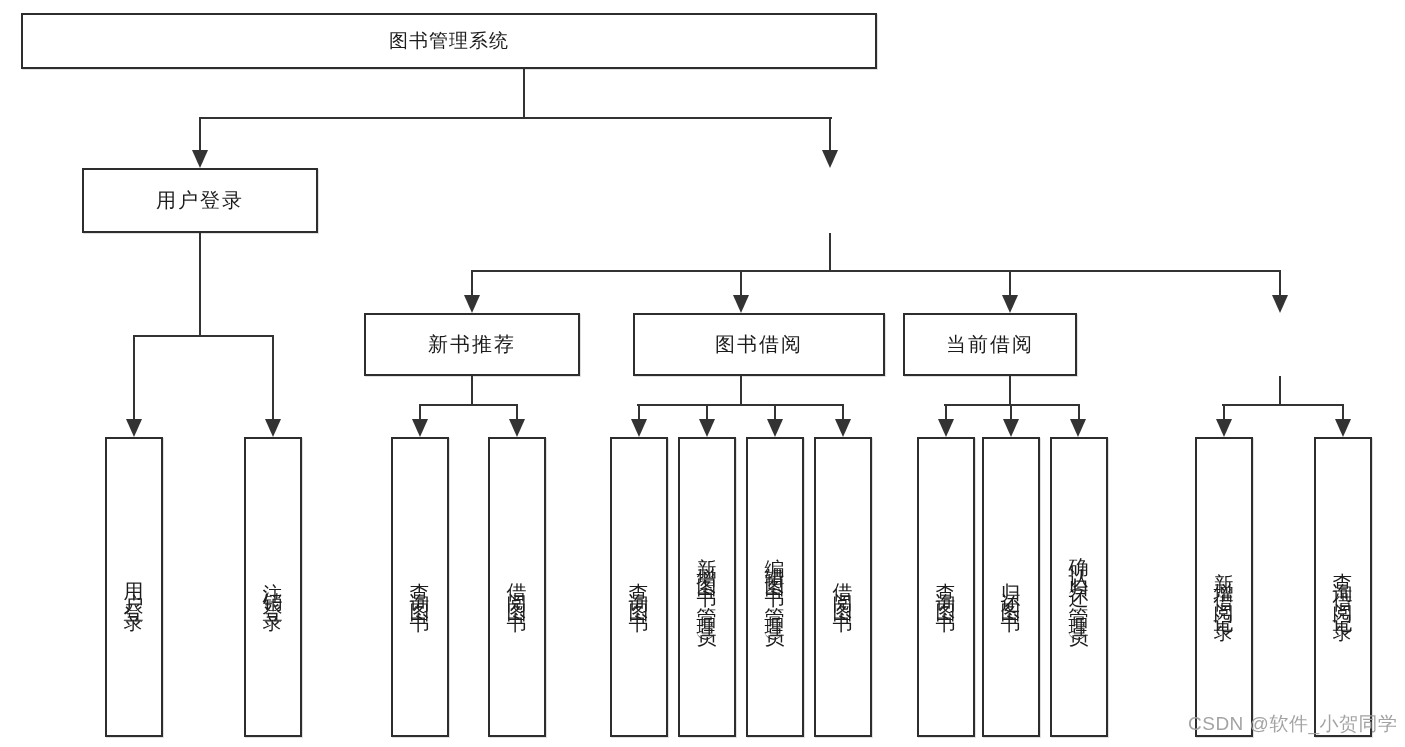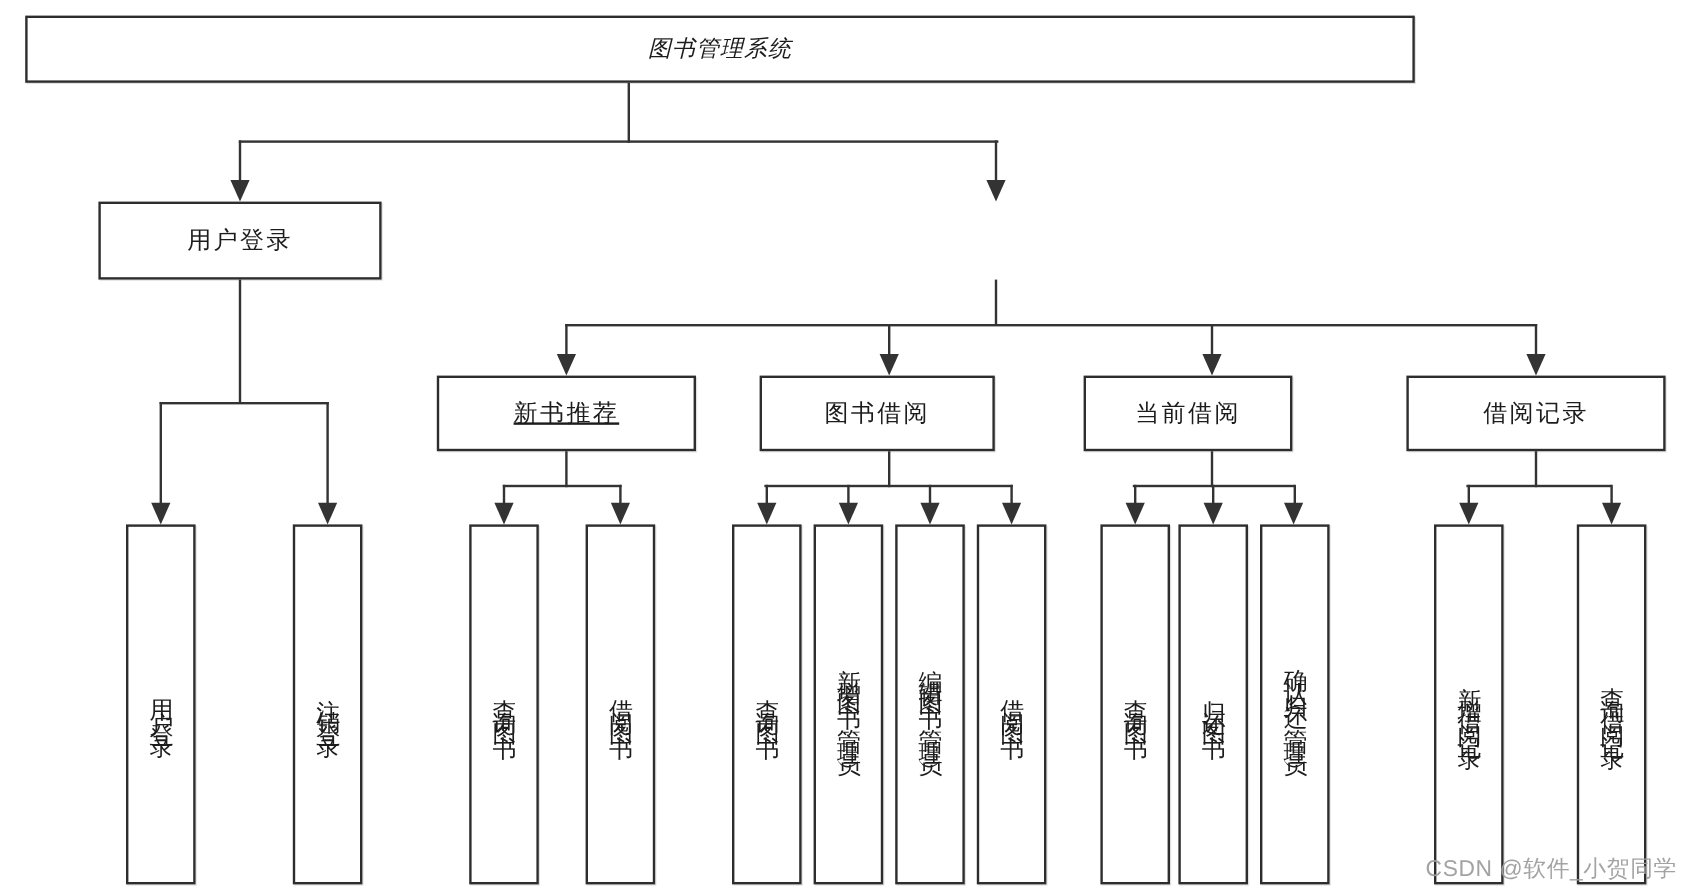--- a/index.html
+++ b/index.html
@@ -16,21 +16,21 @@
     box-sizing: border-box;
     border: 2px solid #2d2d2d;
     background: #ffffff;
     display: flex;
     align-items: center;
     justify-content: center;
     color: #1c1c1c;
     box-shadow: 1px 1px 0 rgba(0,0,0,0.12);
   }
   .box span { display: block; }
-  .root  { left: 21px;  top: 13px;  width: 1158px; height: 56px; font-size: 19px; letter-spacing: 1px; font-style: italic; }
+  .root  { left: 21px;  top: 13px;  width: 856px; height: 56px; font-size: 19px; letter-spacing: 1px; }
   .lvl2  { top: 168px; width: 236px; height: 65px; font-size: 20px; letter-spacing: 2px; }
   .lvl3  { top: 313px; height: 63px; font-size: 20px; letter-spacing: 2px; }
   .leaf  { top: 437px; width: 58px; height: 300px; font-size: 20px; }
   .leaf span {
     writing-mode: vertical-rl;
     letter-spacing: 10px;
     line-height: 1;
   }
   .ln { position: absolute; background: #333333; }
   .ah {
@@ -57,31 +57,28 @@
 <div class="canvas">
 
   <div class="box root">
     <span>图书管理系统</span>
   </div>
 
   <div class="box lvl2" style="left:82px;">
     <span>用户登录</span>
   </div>
 
-  <div class="box lvl3" style="left:364px;width:216px;text-decoration:underline;">
+  <div class="box lvl3" style="left:364px;width:216px;">
     <span>新书推荐</span>
   </div>
-  <div class="box lvl3" style="left:633px;width:196px;">
+  <div class="box lvl3" style="left:633px;width:252px;">
     <span>图书借阅</span>
   </div>
   <div class="box lvl3" style="left:903px;width:174px;">
     <span>当前借阅</span>
-  </div>
-  <div class="box lvl3" style="left:1172px;width:216px;">
-    <span>借阅记录</span>
   </div>
 
   <div class="box leaf" style="left:105px;">
     <span>用户登录</span>
   </div>
   <div class="box leaf" style="left:244px;">
     <span>注销登录</span>
   </div>
 
   <div class="box leaf" style="left:391px;">

